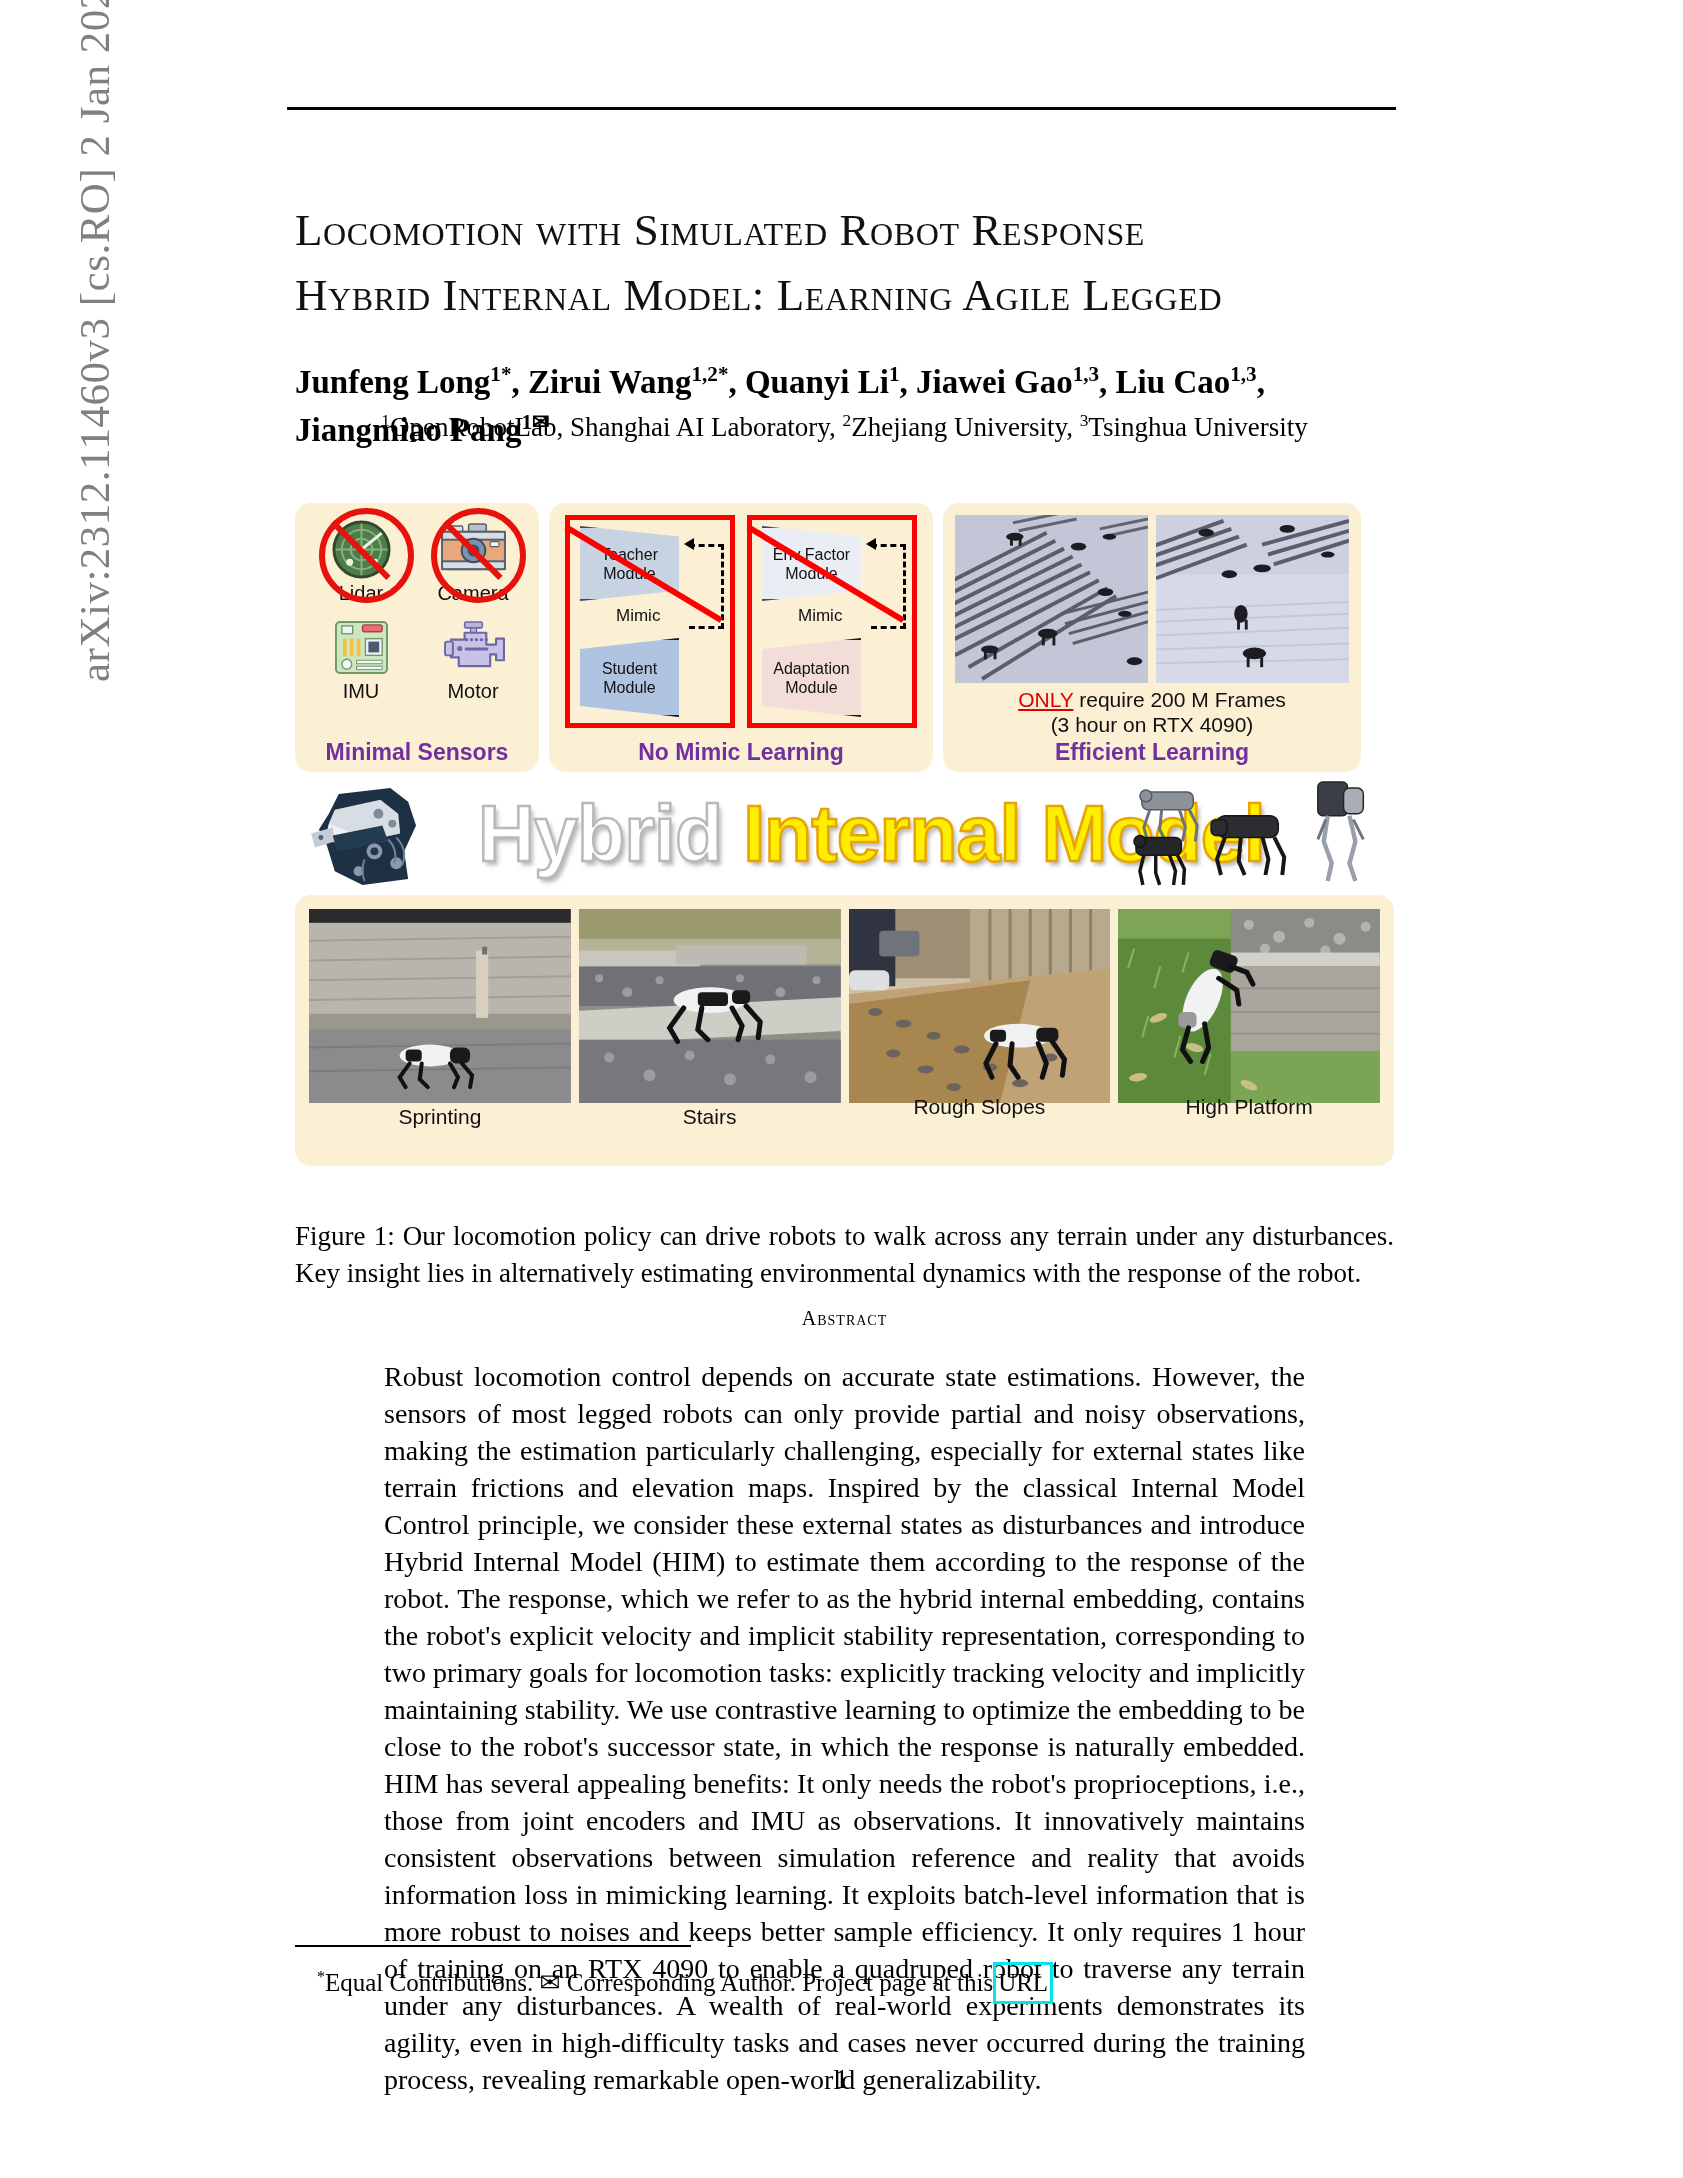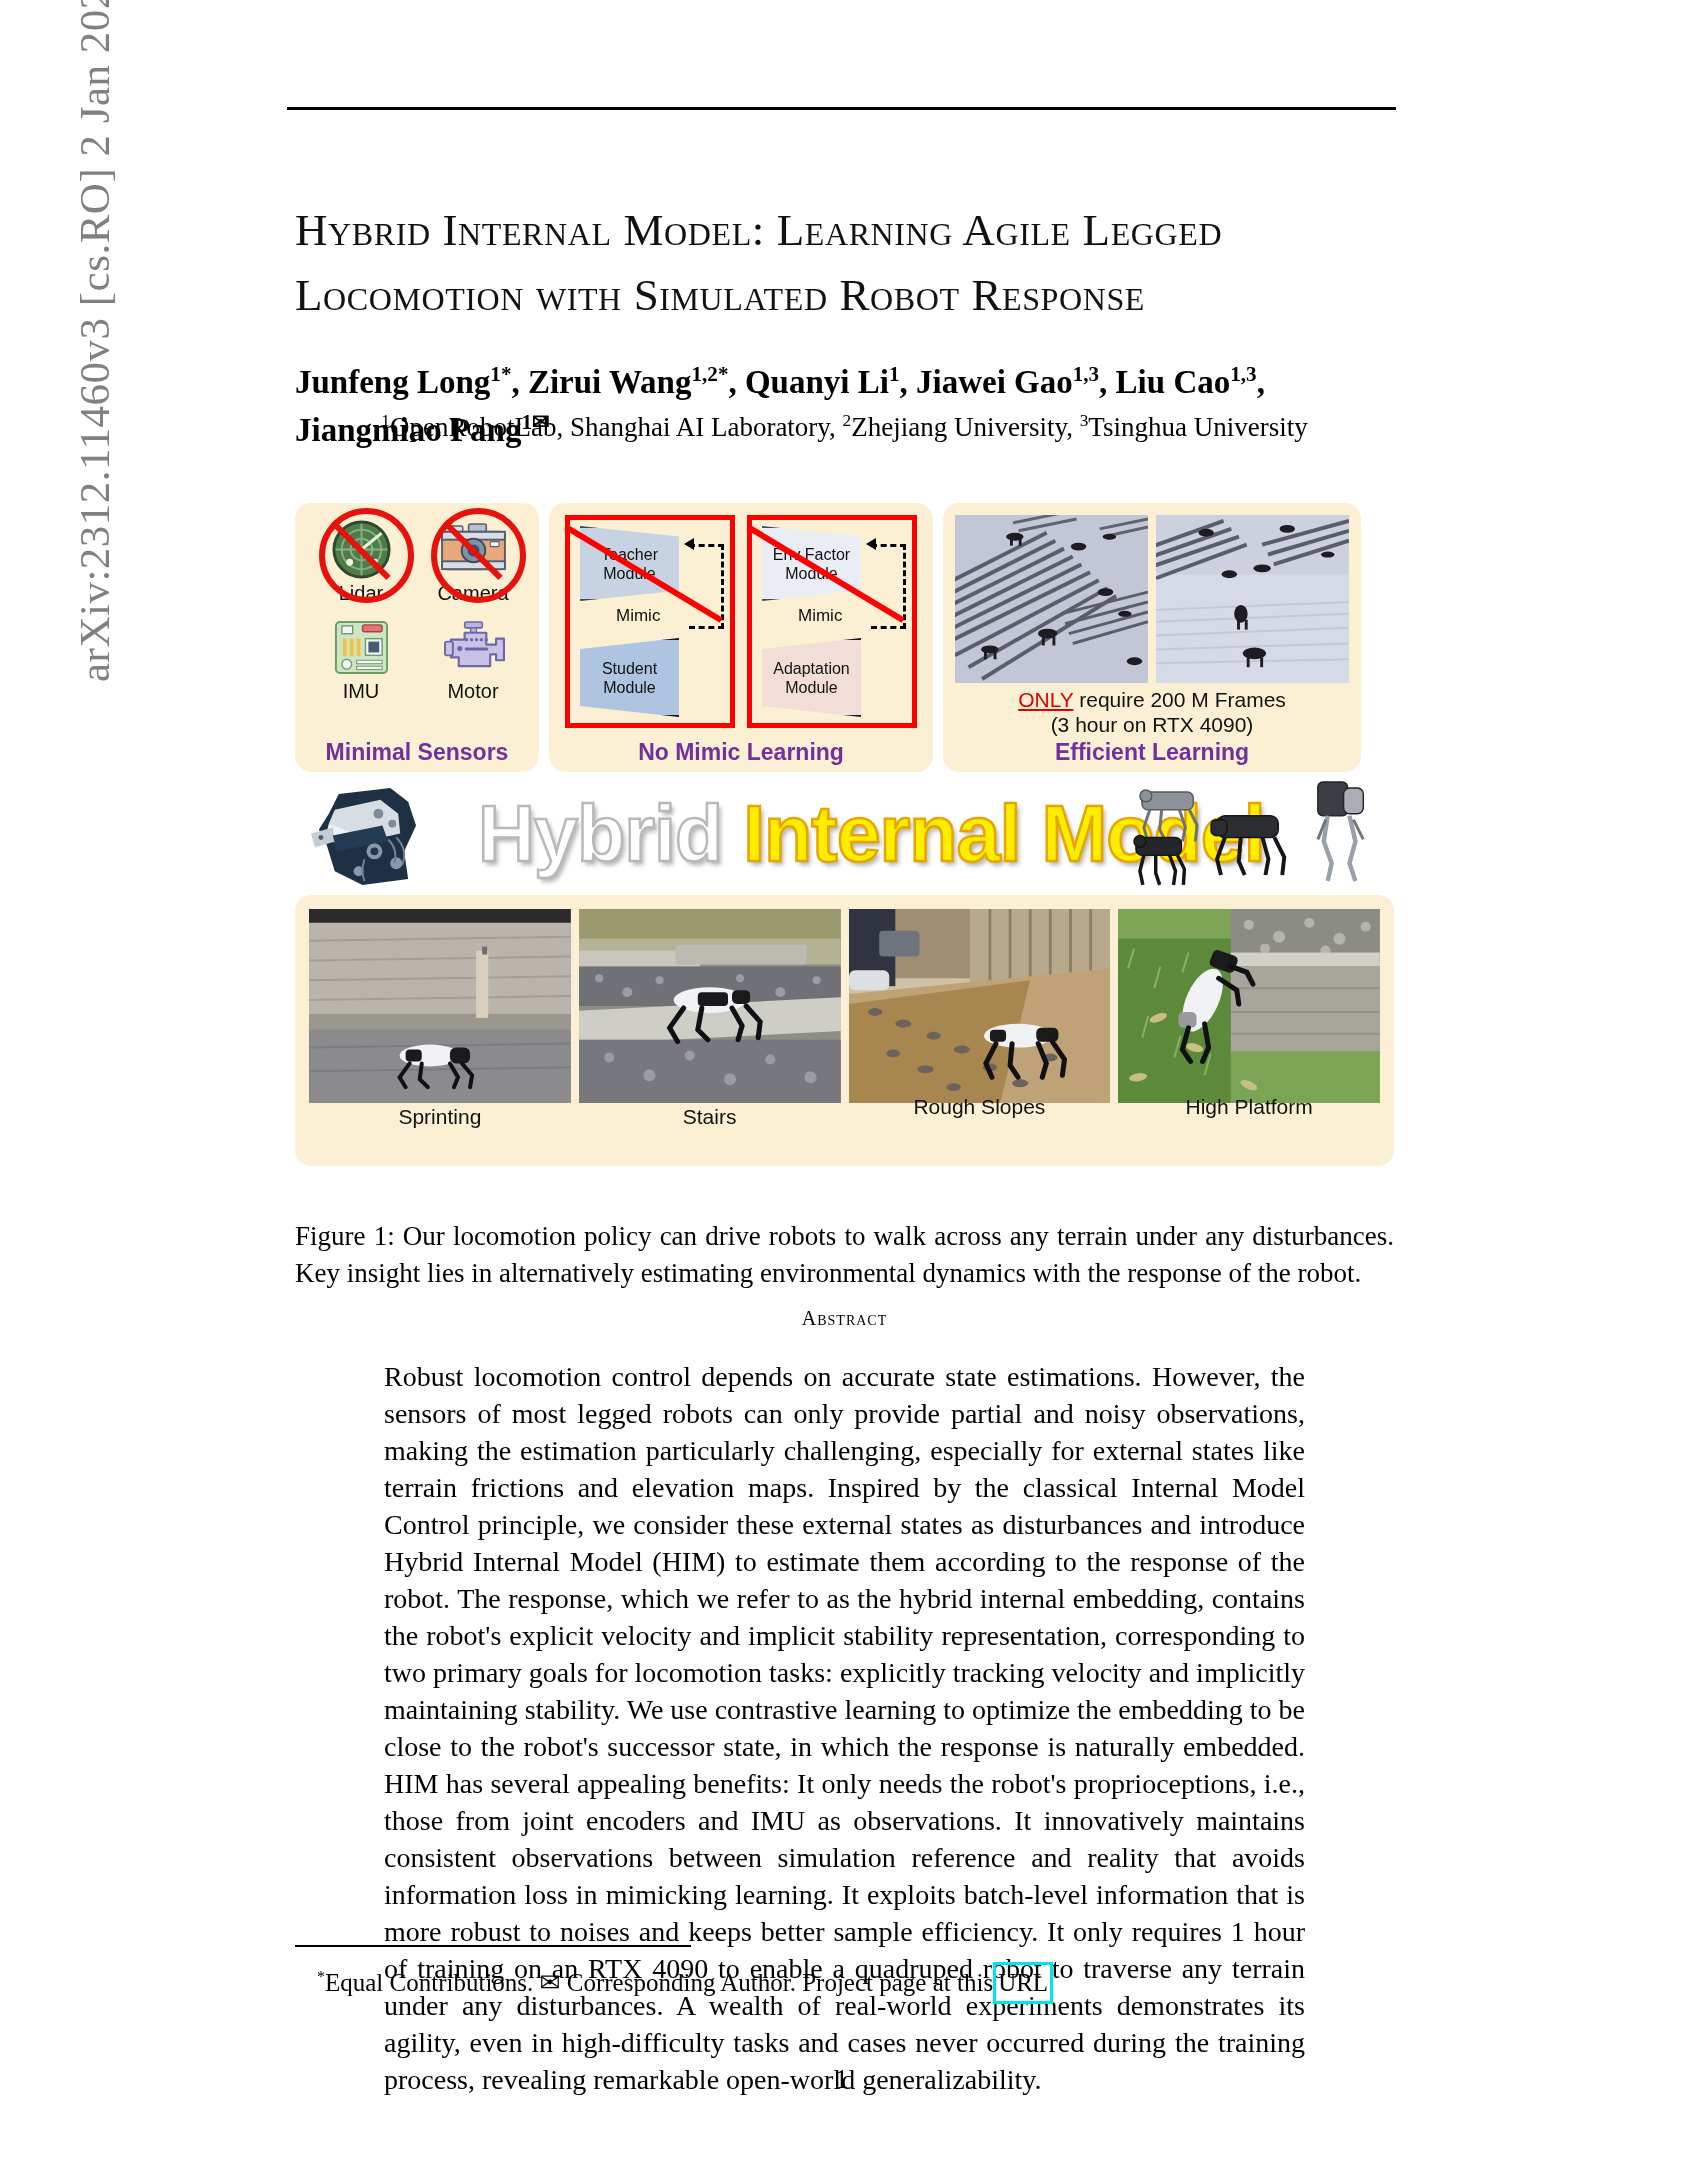--- a/index.html
+++ b/index.html
@@ -412,22 +412,22 @@
 </head>
 <body>
 
 <div class="arxiv-stamp">arXiv:2312.11460v3  [cs.RO]  2 Jan 2024</div>
 
 <div class="page">
 
   <div class="header-rule"></div>
 
   <div class="title">
+    <div>Locomotion with Simulated Robot Response</div>
     <div>Hybrid Internal Model: Learning Agile Legged</div>
-    <div>Locomotion with Simulated Robot Response</div>
   </div>
 
   <div class="authors">
     <span>Junfeng Long<sup class="sup-b">1</sup><sup class="sup-b">*</sup>,</span>
     <span>Zirui Wang<sup class="sup-b">1,2</sup><sup class="sup-b">*</sup>,</span>
     <span>Quanyi Li<sup class="sup-b">1</sup>,</span>
     <span>Jiawei Gao<sup class="sup-b">1,3</sup>,</span>
     <span>Liu Cao<sup class="sup-b">1,3</sup>,</span>
     <span>Jiangmiao Pang<sup class="sup-b">1</sup><sup class="sup-b">✉</sup></span>
   </div>

